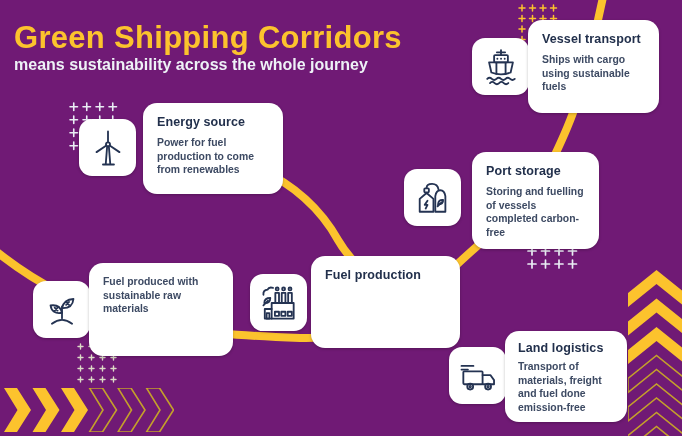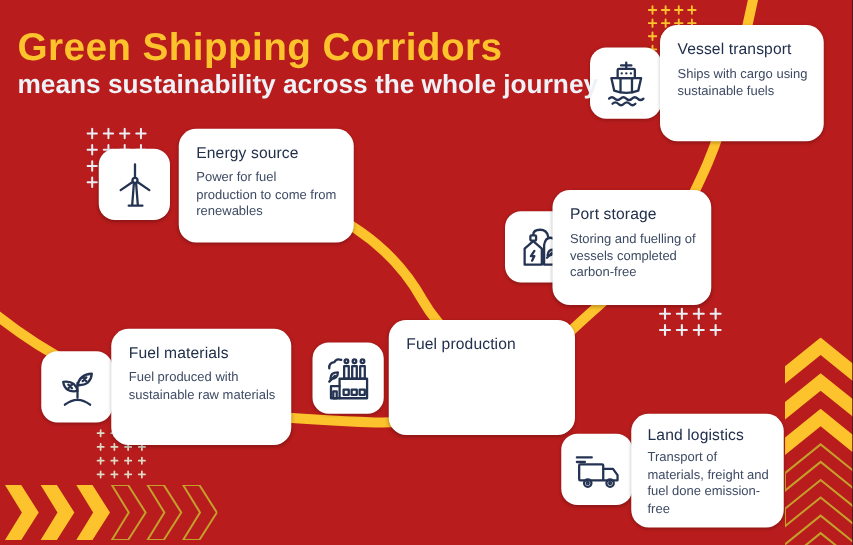--- a/index.html
+++ b/index.html
@@ -1,40 +1,40 @@
 <!DOCTYPE html>
 <html><head>
 <meta charset="utf-8">
 <style>
   html,body{margin:0;padding:0;background:#0b1322;}
   #stage{
     position:relative;width:682px;height:436px;overflow:hidden;
-    background:#b91c1c;
+    background:#701a75;
     font-family:"Liberation Sans","DejaVu Sans",sans-serif;
   }
   
   #main-title{
     position:absolute;left:14px;top:20px;margin:0;
     font-size:31px;font-weight:800;letter-spacing:.3px;color:#fcc32d;z-index:4;
   }
   #subtitle{
     position:absolute;left:14px;top:56px;margin:0;
-    font-size:21px;font-weight:700;color:#eef2f7;z-index:4;
+    font-size:16px;font-weight:700;color:#eef2f7;z-index:4;
   }
   
   .card{
     position:absolute;background:#ffffff;border-radius:14px;
     padding:12px 12px 10px 14px;box-sizing:border-box;z-index:3;
     box-shadow:0 1px 3px rgba(0,0,0,.25);
   }
   .card h3{
-    margin:0 0 7px 0;font-size:12.5px;font-weight:400;color:#22304c;letter-spacing:.1px;
+    margin:0 0 7px 0;font-size:12.5px;font-weight:700;color:#22304c;letter-spacing:.1px;
   }
   .card p{
-    margin:0;font-size:10.4px;font-weight:400;line-height:1.3;color:#3d4a63;
+    margin:0;font-size:10.4px;font-weight:700;line-height:1.3;color:#3d4a63;
   }
   .tile{
     position:absolute;width:57px;height:57px;background:#ffffff;border-radius:13px;
     display:flex;align-items:center;justify-content:center;z-index:3;
     box-shadow:0 1px 3px rgba(0,0,0,.25);
   }
   .tile svg{stroke:#243352;fill:none;stroke-width:2;stroke-linecap:round;stroke-linejoin:round;}
   #path-layer{position:absolute;left:0;top:0;z-index:2;}
   .deco{position:absolute;z-index:1;}
 </style>
@@ -88,37 +88,36 @@
     <svg width="44" height="44" viewBox="0 0 48 48">
       <path d="M9.5 25 L17 18.5 L24.5 25 V39 H9.5 Z"></path>
       <rect x="14.5" y="13.5" width="5" height="4.5" rx="1"></rect>
       <path d="M18 27 L15 31.5 H18 L16 35.5"></path>
       <path d="M26.5 39 V22 Q27.5 15.5 32 15.5 Q36.5 15.5 37.5 22 V39 H26.5 Z"></path>
       <path d="M29.5 31 Q30 25.5 35 26 Q35.5 31 29.5 31 Z"></path>
       <path d="M29 33 Q31.5 30.5 33.5 28.5"></path>
       <path d="M17 13 Q17 8.5 23 8.5 Q29 8.5 30 14.5"></path>
     </svg>
   </div>
-  <div class="card" style="left:442px;top:152px;width:127px;min-height:92px;">
+  <div class="card" style="left:472px;top:152px;width:127px;min-height:92px;">
     <h3>Port storage</h3>
     <p>Storing and fuelling of vessels completed carbon-free</p>
   </div>
 
   <div class="tile" style="left:33px;top:281px;">
     <svg width="44" height="44" viewBox="0 0 48 48">
       <path d="M24 33 V20"></path>
       <path d="M24 27 Q13 29 11.5 19 Q22 17.5 24 27 Z"></path>
       <path d="M16 21.5 l3.2 3.2 M19.2 21.5 l-3.2 3.2"></path>
       <path d="M24 22 Q26 12.5 36.5 12 Q35.5 22.5 24 22 Z"></path>
       <path d="M28.5 15.2 l3.2 3.2 M31.7 15.2 l-3.2 3.2"></path>
       <path d="M13 39 Q24 30.5 35 39"></path>
     </svg>
   </div>
   <div class="card" style="left:89px;top:263px;width:144px;min-height:93px;">
-    <h3>Fuel materials</h3>
     <p>Fuel produced with sustainable raw materials</p>
   </div>
 
   <div class="tile" style="left:250px;top:274px;">
     <svg width="44" height="44" viewBox="0 0 48 48">
       <path d="M7 15 Q6.5 10 11.5 9.5 Q13 6 17.5 7.5"></path>
       <path d="M8 24 Q8 18.5 14.5 18.5 Q14.5 24.5 8 24 Z"></path>
       <path d="M7 26.5 Q10 23.5 12 21.5"></path>
       <rect x="20" y="13" width="4" height="11"></rect>
       <rect x="27" y="13" width="4" height="11"></rect>

